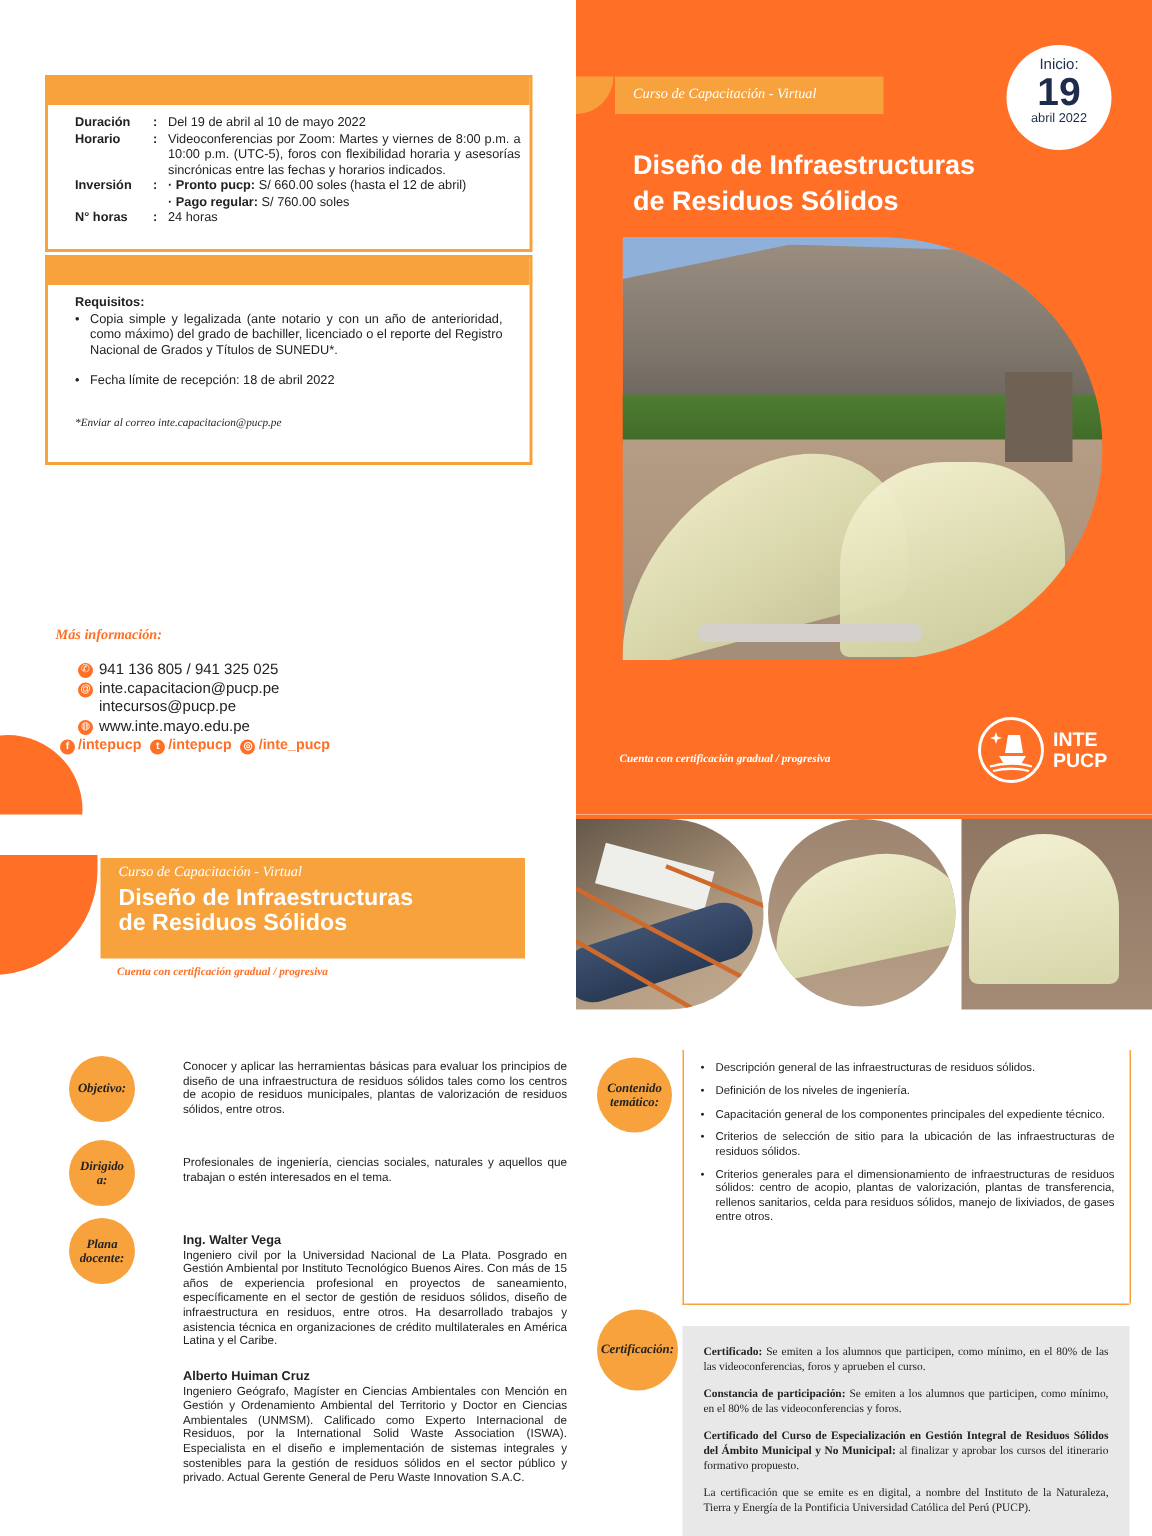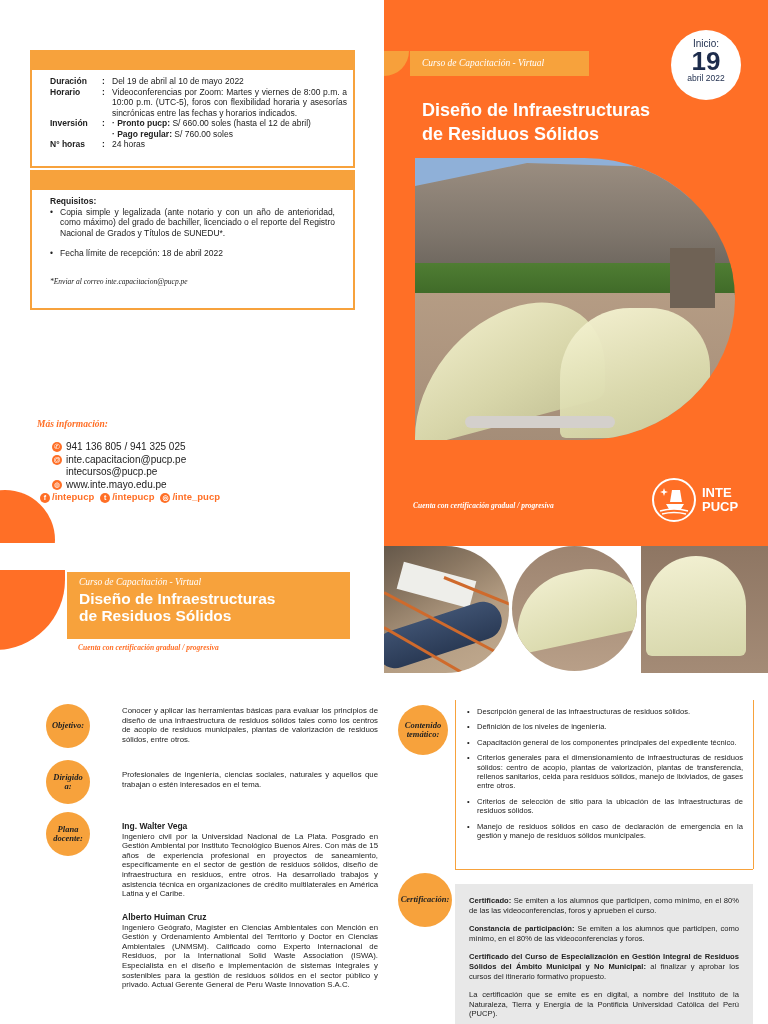--- a/index.html
+++ b/index.html
@@ -88,21 +88,21 @@
   .ps2 .tun { position: absolute; left: 0; top: 25px; width: 135px; height: 70px; border-radius: 70px 70px 10px 10px; background: linear-gradient(170deg,#f1efd0,#d6d6a7); transform: rotate(-12deg); }
   .ps3 { position: absolute; left: 257px; top: 3px; width: 127px; height: 127px; overflow: hidden; background: linear-gradient(180deg,#8e7663,#a48b76); }
   .ps3 .tun { position: absolute; left: 5px; top: 10px; width: 100px; height: 100px; border-radius: 50px 50px 6px 6px; background: linear-gradient(170deg,#f3f1d3,#d6d6aa); }
 
   .br-box { position: absolute; left: 455px; top: 700px; width: 298px; height: 170px; border: 1.5px solid #f7a23c; border-top: none; border-right: none; background: #fff; }
   .br-box::after { content: ""; position: absolute; right: -1px; top: 0; height: 100%; width: 1.5px; background: #f7a23c; }
   .topics { position: absolute; left: 467px; top: 707px; width: 276px; font-size: 7.6px; line-height: 9.4px; color: #222; list-style: none; }
   .topics li { position: relative; padding-left: 10px; text-align: justify; margin-bottom: 6px; }
   .topics li::before { content: "•"; position: absolute; left: 0; }
   .cert-box { position: absolute; left: 455px; top: 884px; width: 298px; height: 140px; background: #e8e8e8; padding: 12px 14px 0 14px; font-size: 7.6px; line-height: 9.6px; color: #222; }
-  .cert-box p { margin-bottom: 9px; text-align: justify; }
+  .cert-box p { margin-bottom: 9px; text-align: justify; font-family: Liberation Serif, serif; }
   .cert-box b { font-weight: bold; }
 </style>
 </head>
 <body>
 
 <div class="panel p-tl"></div>
 
 <div class="info-box box-details">
   <div class="bar"></div>
   <div class="details">
@@ -274,23 +274,22 @@
 </div>
 
 <div class="bubble" style="left:398px; top:705px; width:50px; height:50px;">
   <span><span>Contenido</span><br><span>temático:</span></span>
 </div>
 <div class="br-box"></div>
 <ul class="topics">
   <li>Descripción general de las infraestructuras de residuos sólidos.</li>
   <li>Definición de los niveles de ingeniería.</li>
   <li>Capacitación general de los componentes principales del expediente técnico.</li>
+  <li>Criterios de selección de sitio para la ubicación de las infraestructuras de residuos sólidos.</li>
   <li>Criterios generales para el dimensionamiento de infraestructuras de residuos sólidos: centro de acopio, plantas de valorización, plantas de transferencia, rellenos sanitarios, celda para residuos sólidos, manejo de lixiviados, de gases entre otros.</li>
-  <li>Criterios de selección de sitio para la ubicación de las infraestructuras de residuos sólidos.</li>
-  <li>Manejo de residuos sólidos en caso de declaración de emergencia en la gestión y manejo de residuos sólidos municipales.</li>
 </ul>
 
 <div class="bubble" style="left:398px; top:873px; width:54px; height:54px;">
   <span>Certificación:</span>
 </div>
 <div class="cert-box">
   <p><b>Certificado:</b> <span>Se emiten a los alumnos que participen, como mínimo, en el 80% de las las videoconferencias, foros y aprueben el curso.</span></p>
   <p><b>Constancia de participación:</b> <span>Se emiten a los alumnos que participen, como mínimo, en el 80% de las videoconferencias y foros.</span></p>
   <p><b>Certificado del Curso de Especialización en Gestión Integral de Residuos Sólidos del Ámbito Municipal y No Municipal:</b> <span>al finalizar y aprobar los cursos del itinerario formativo propuesto.</span></p>
   <p><span>La certificación que se emite es en digital, a nombre del Instituto de la Naturaleza, Tierra y Energía de la Pontificia Universidad Católica del Perú (PUCP).</span></p>

